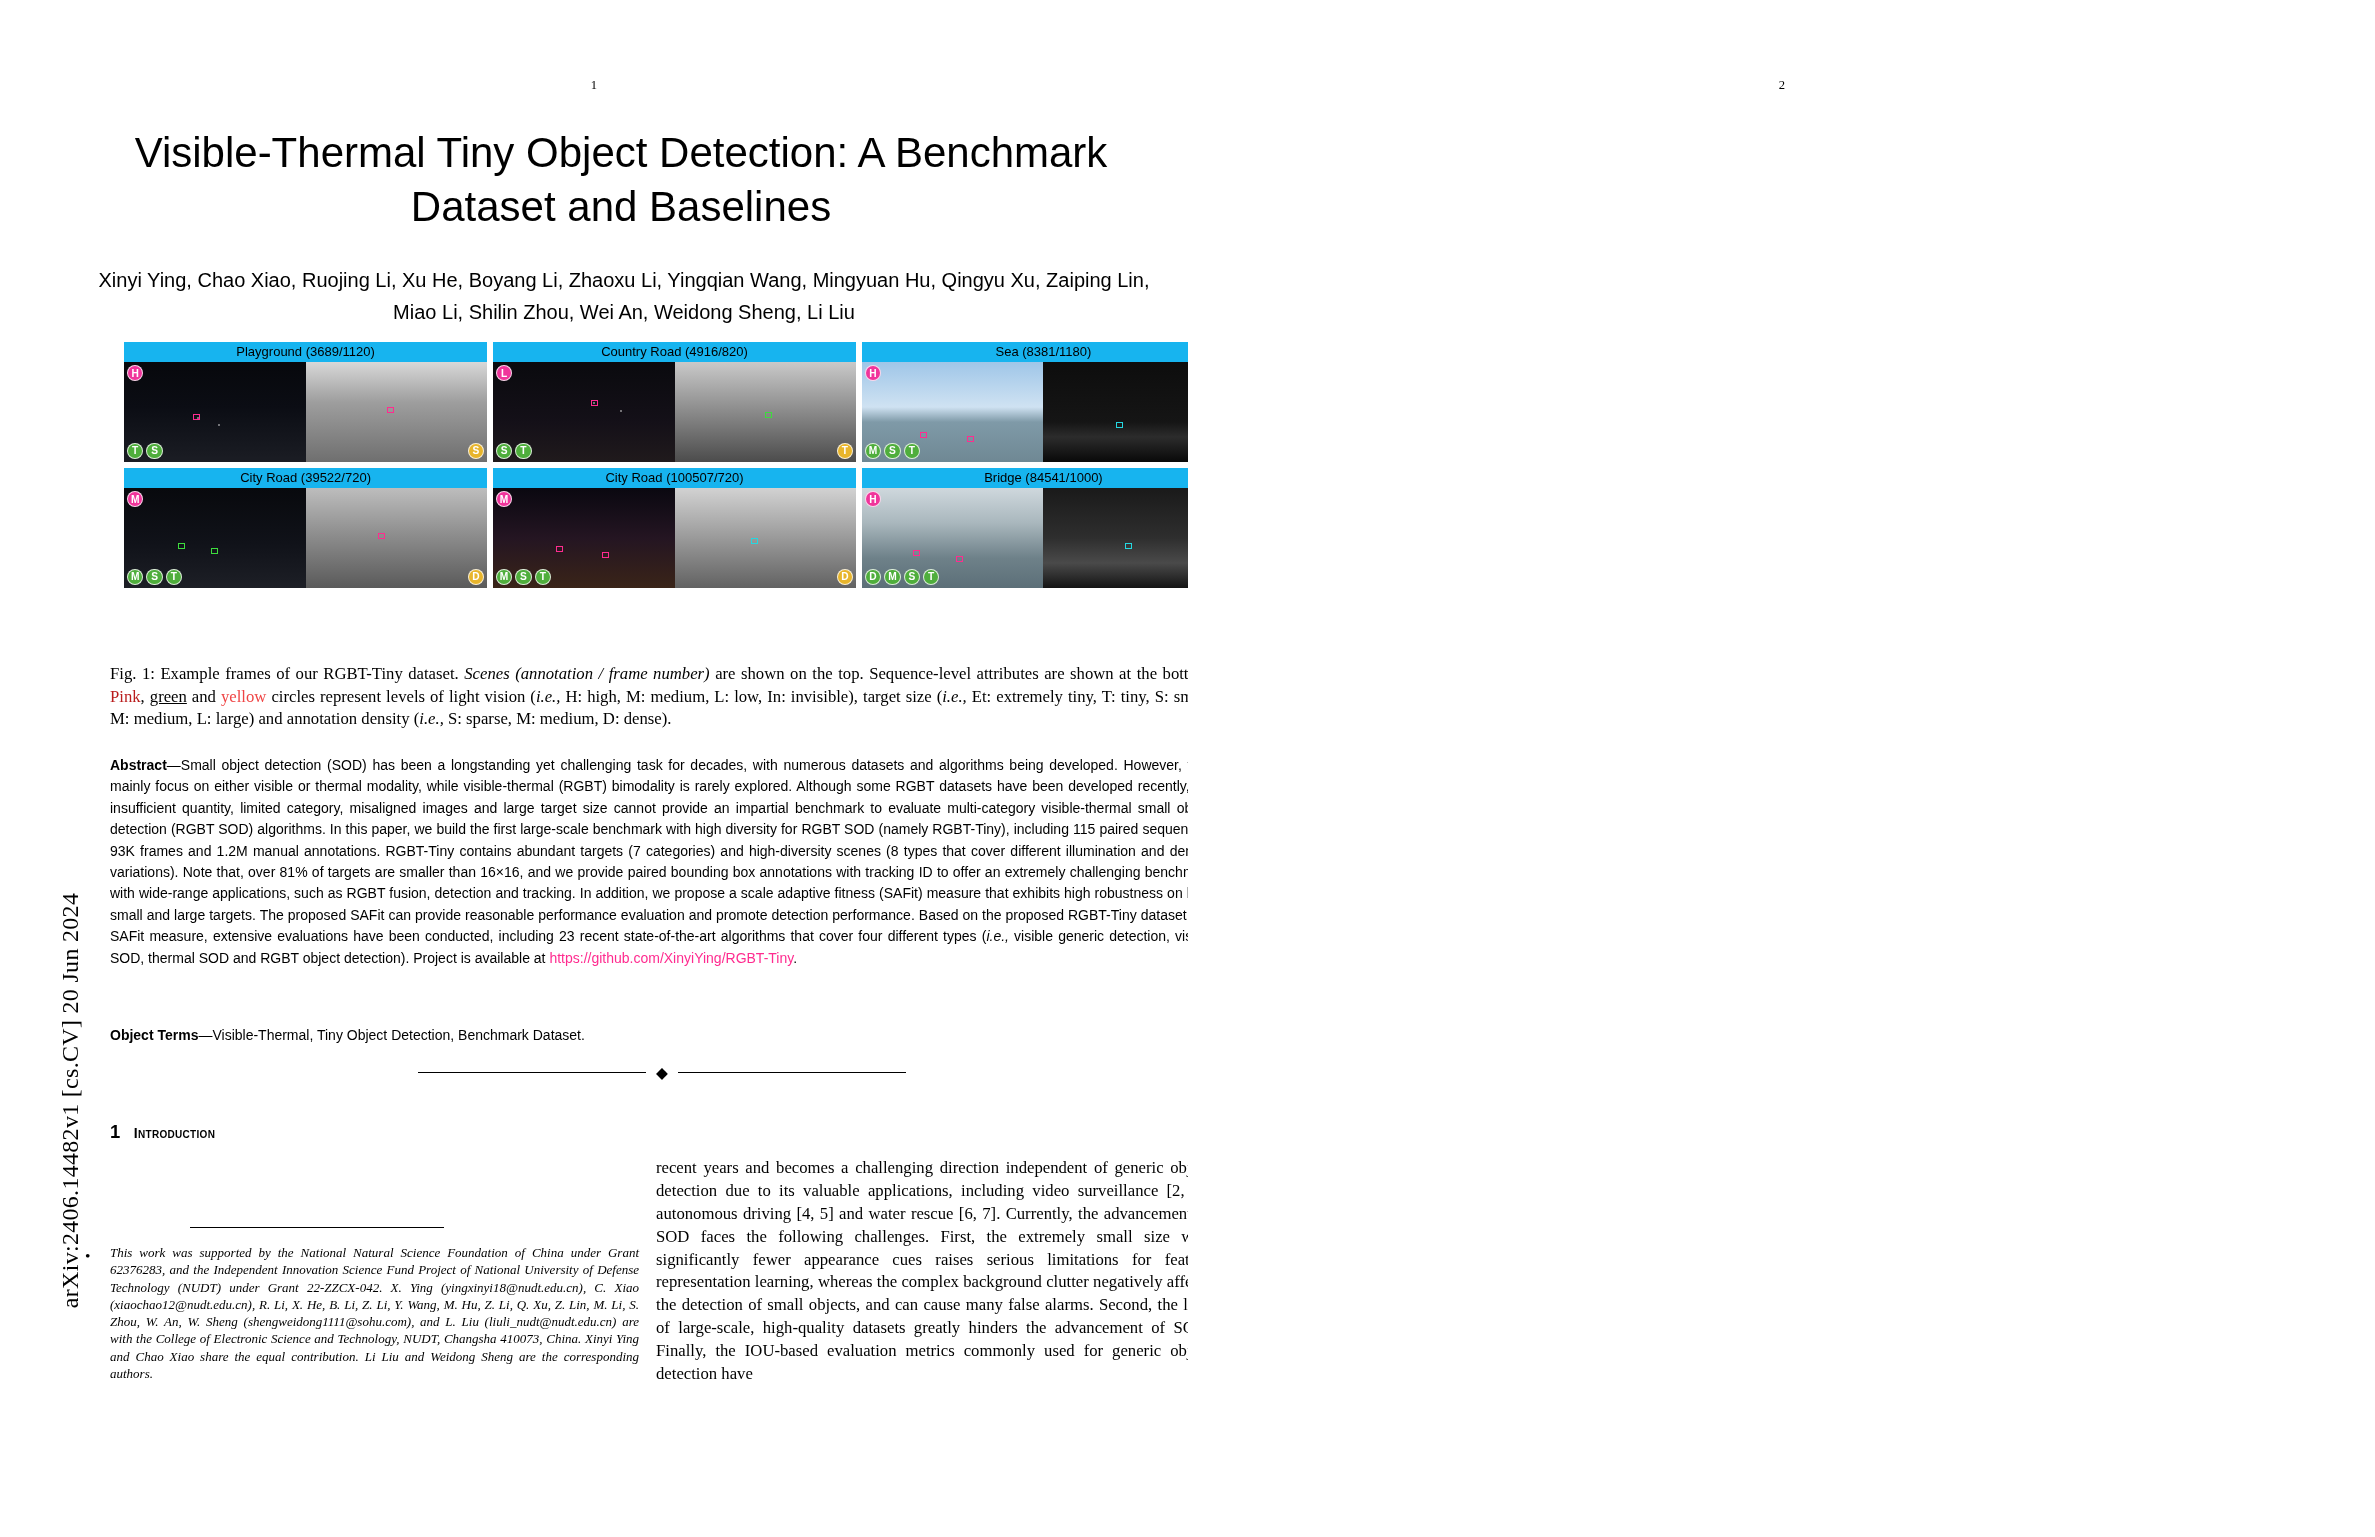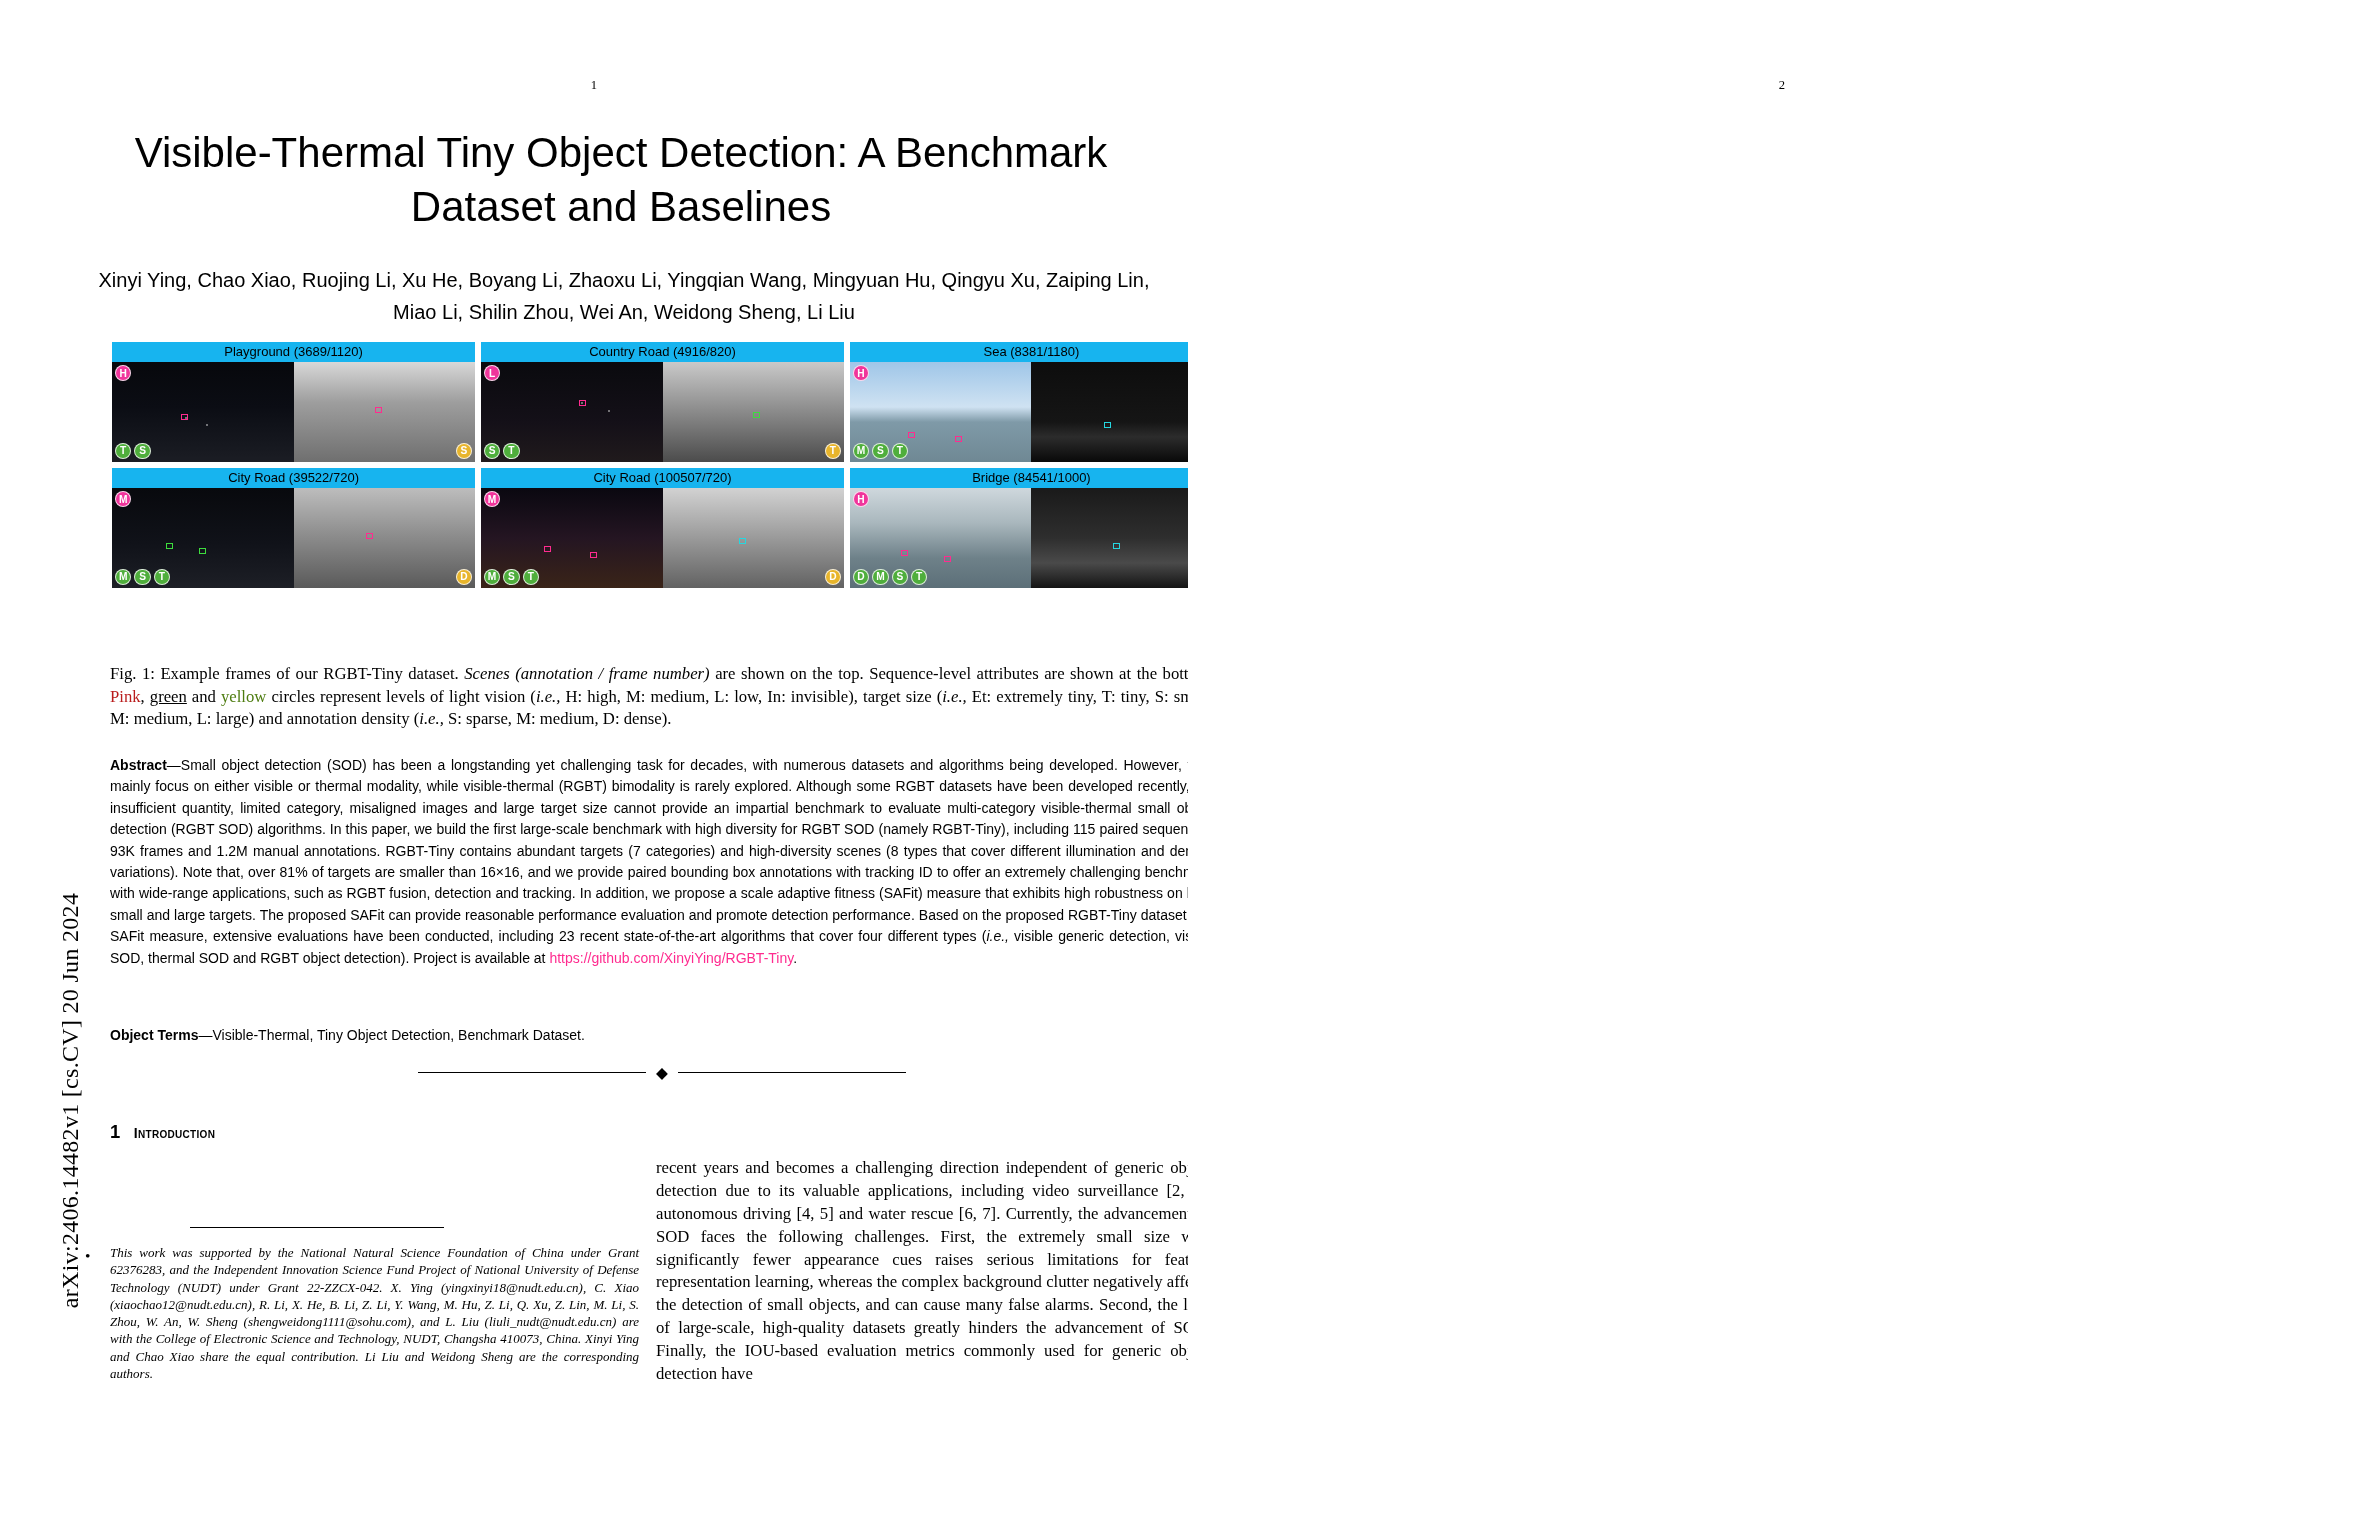--- a/index.html
+++ b/index.html
@@ -44,21 +44,21 @@
     font-weight:400;
   }
   #authors {
     position:absolute; left:78px; top:264px; width:1092px;
     text-align:center;
     font-family:"Liberation Sans", sans-serif;
     font-size:20px; line-height:1.6;
   }
 
   
-  #fig1 { position:absolute; left:112px; top:342px; width:1101px; }
+  #fig1 { position:absolute; left:124px; top:342px; width:1101px; }
   .fig1row { display:flex; gap:5.8px; margin-bottom:5.8px; }
   .fig1cell { flex:1 1 0; }
   .fig1-caption-bar {
     background:#17b4ef; color:#000;
     font-family:"Liberation Sans", sans-serif;
     font-size:13px; text-align:center;
     padding:2.9px 0 2.9px; line-height:1.1;
   }
   .fig1-imgpair { display:flex; height:100px; position:relative; }
   .fig1-img { flex:1 1 0; position:relative; overflow:hidden; }
@@ -99,21 +99,21 @@
 
   .fig-topchip { position:absolute; top:2.9px; left:2.9px; }
 
   
   #fig1-caption {
     position:absolute; left:110px; top:663px; width:1104px;
     font-size:16.7px; line-height:1.35; text-align:justify;
   }
   .pink-t   { color:#b91c1c; }
   .green-t  { color:#000000;text-decoration:underline; }
-  .yellow-t { color:#4d7c0f; }
+  .yellow-t { color:#ef4444; }
 
   #abstract {
     position:absolute; left:110px; top:755px; width:1104px;
     font-family:"Liberation Sans", sans-serif;
     font-size:14px; line-height:1.53; text-align:justify;
   }
   #abstract b { font-weight:bold; }
   .url-pink { color:#ff2b8f; }
 
   #indexterms {

